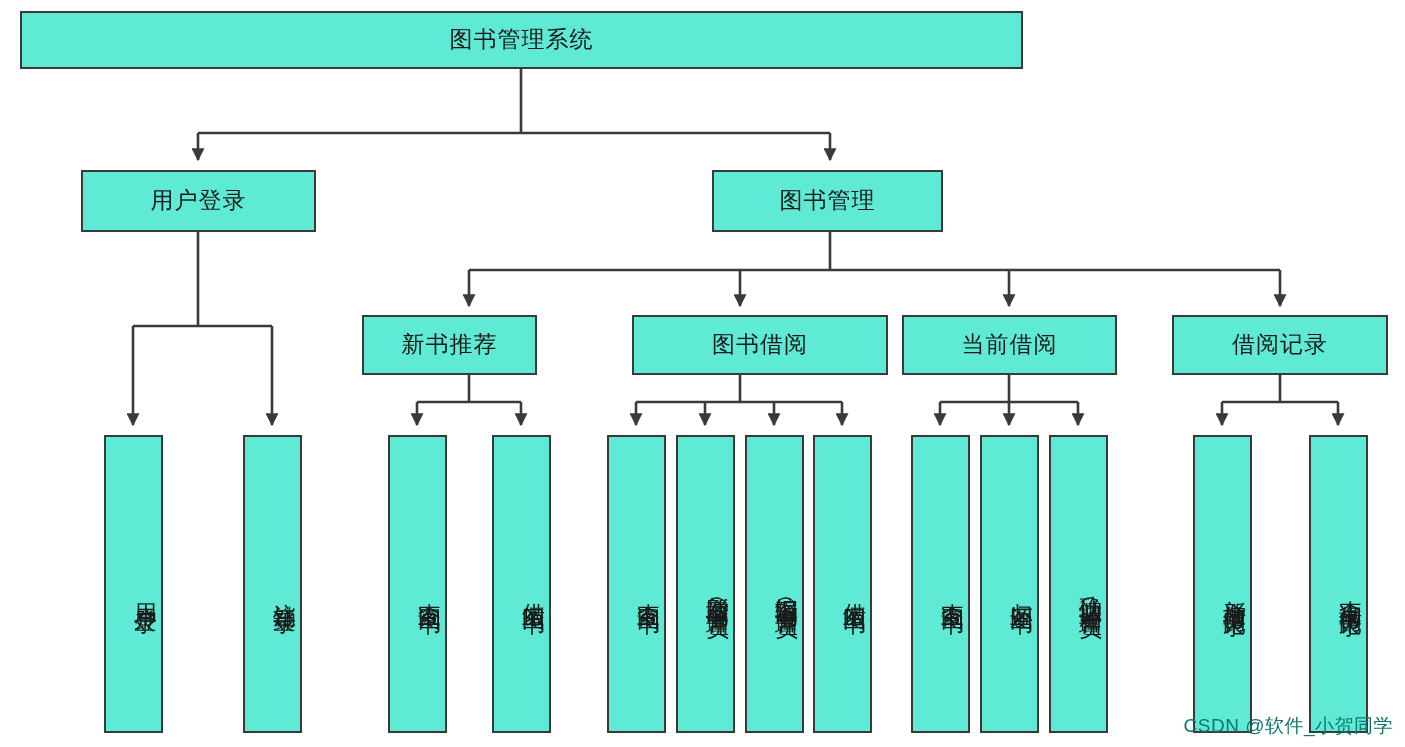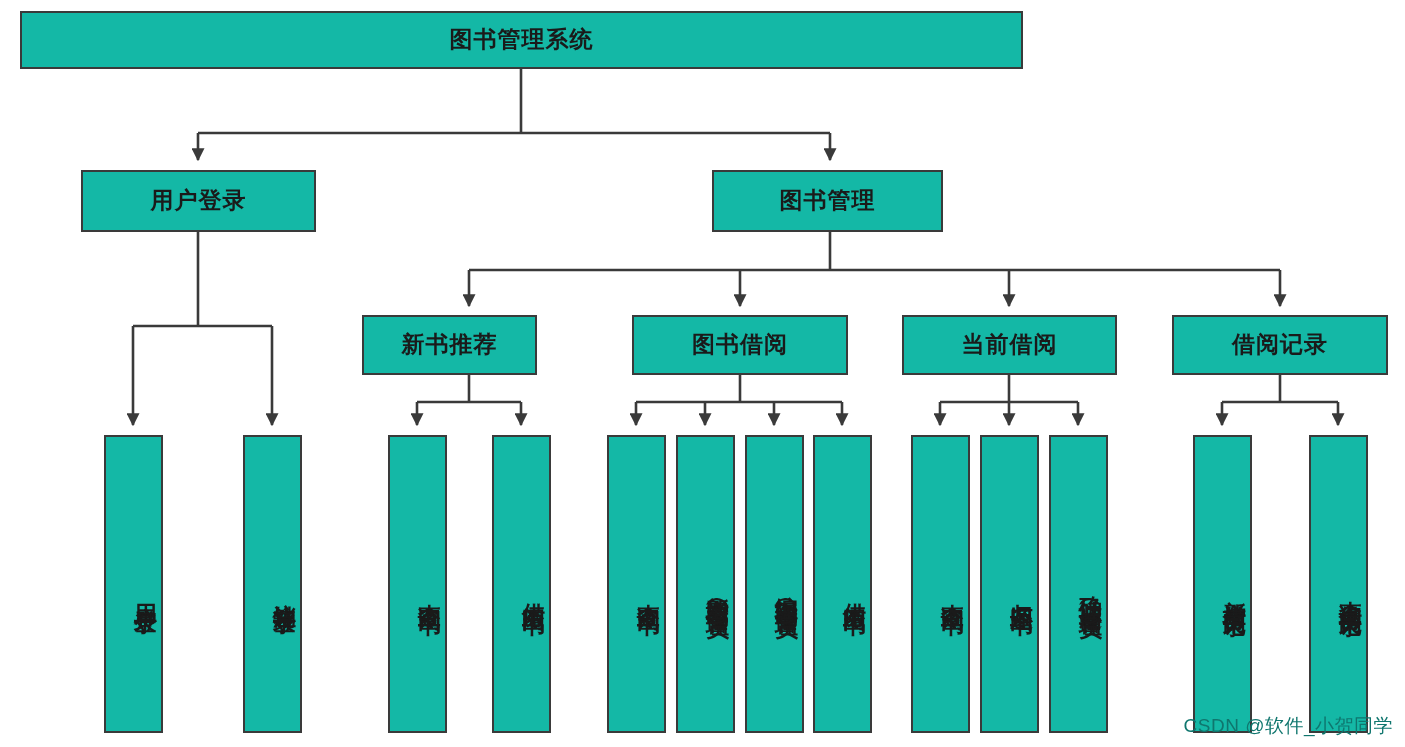--- a/index.html
+++ b/index.html
@@ -21,28 +21,27 @@
     position: absolute;
     left: 0;
     top: 0;
     width: 1405px;
     height: 747px;
   }
   .node {
     position: absolute;
     box-sizing: border-box;
     border: 2.5px solid #3a3a3a;
-    background: #14b8a6;
+    background: #5eead4;
     color: #1a1a1a;
     display: flex;
     align-items: center;
     justify-content: center;
     text-align: center;
     z-index: 2;
-    font-weight: bold;
   }
   .node.h {
     font-size: 23px;
     letter-spacing: 1px;
     line-height: 1.2;
   }
   .node.v {
     writing-mode: vertical-rl;
     text-orientation: upright;
     font-size: 23px;
@@ -130,21 +129,21 @@
   <div class="node h" style="left:81px; top:170px; width:235px; height:62px;">
     <span>用户登录</span>
   </div>
   <div class="node h" style="left:712px; top:170px; width:231px; height:62px;">
     <span>图书管理</span>
   </div>
 
   <div class="node h" style="left:362px; top:315px; width:175px; height:60px;">
     <span>新书推荐</span>
   </div>
-  <div class="node h" style="left:632px; top:315px; width:216px; height:60px;">
+  <div class="node h" style="left:632px; top:315px; width:256px; height:60px;">
     <span>图书借阅</span>
   </div>
   <div class="node h" style="left:902px; top:315px; width:215px; height:60px;">
     <span>当前借阅</span>
   </div>
   <div class="node h" style="left:1172px; top:315px; width:216px; height:60px;">
     <span>借阅记录</span>
   </div>
 
   <div class="node v" style="left:104px; top:435px; width:59px; height:298px;">

